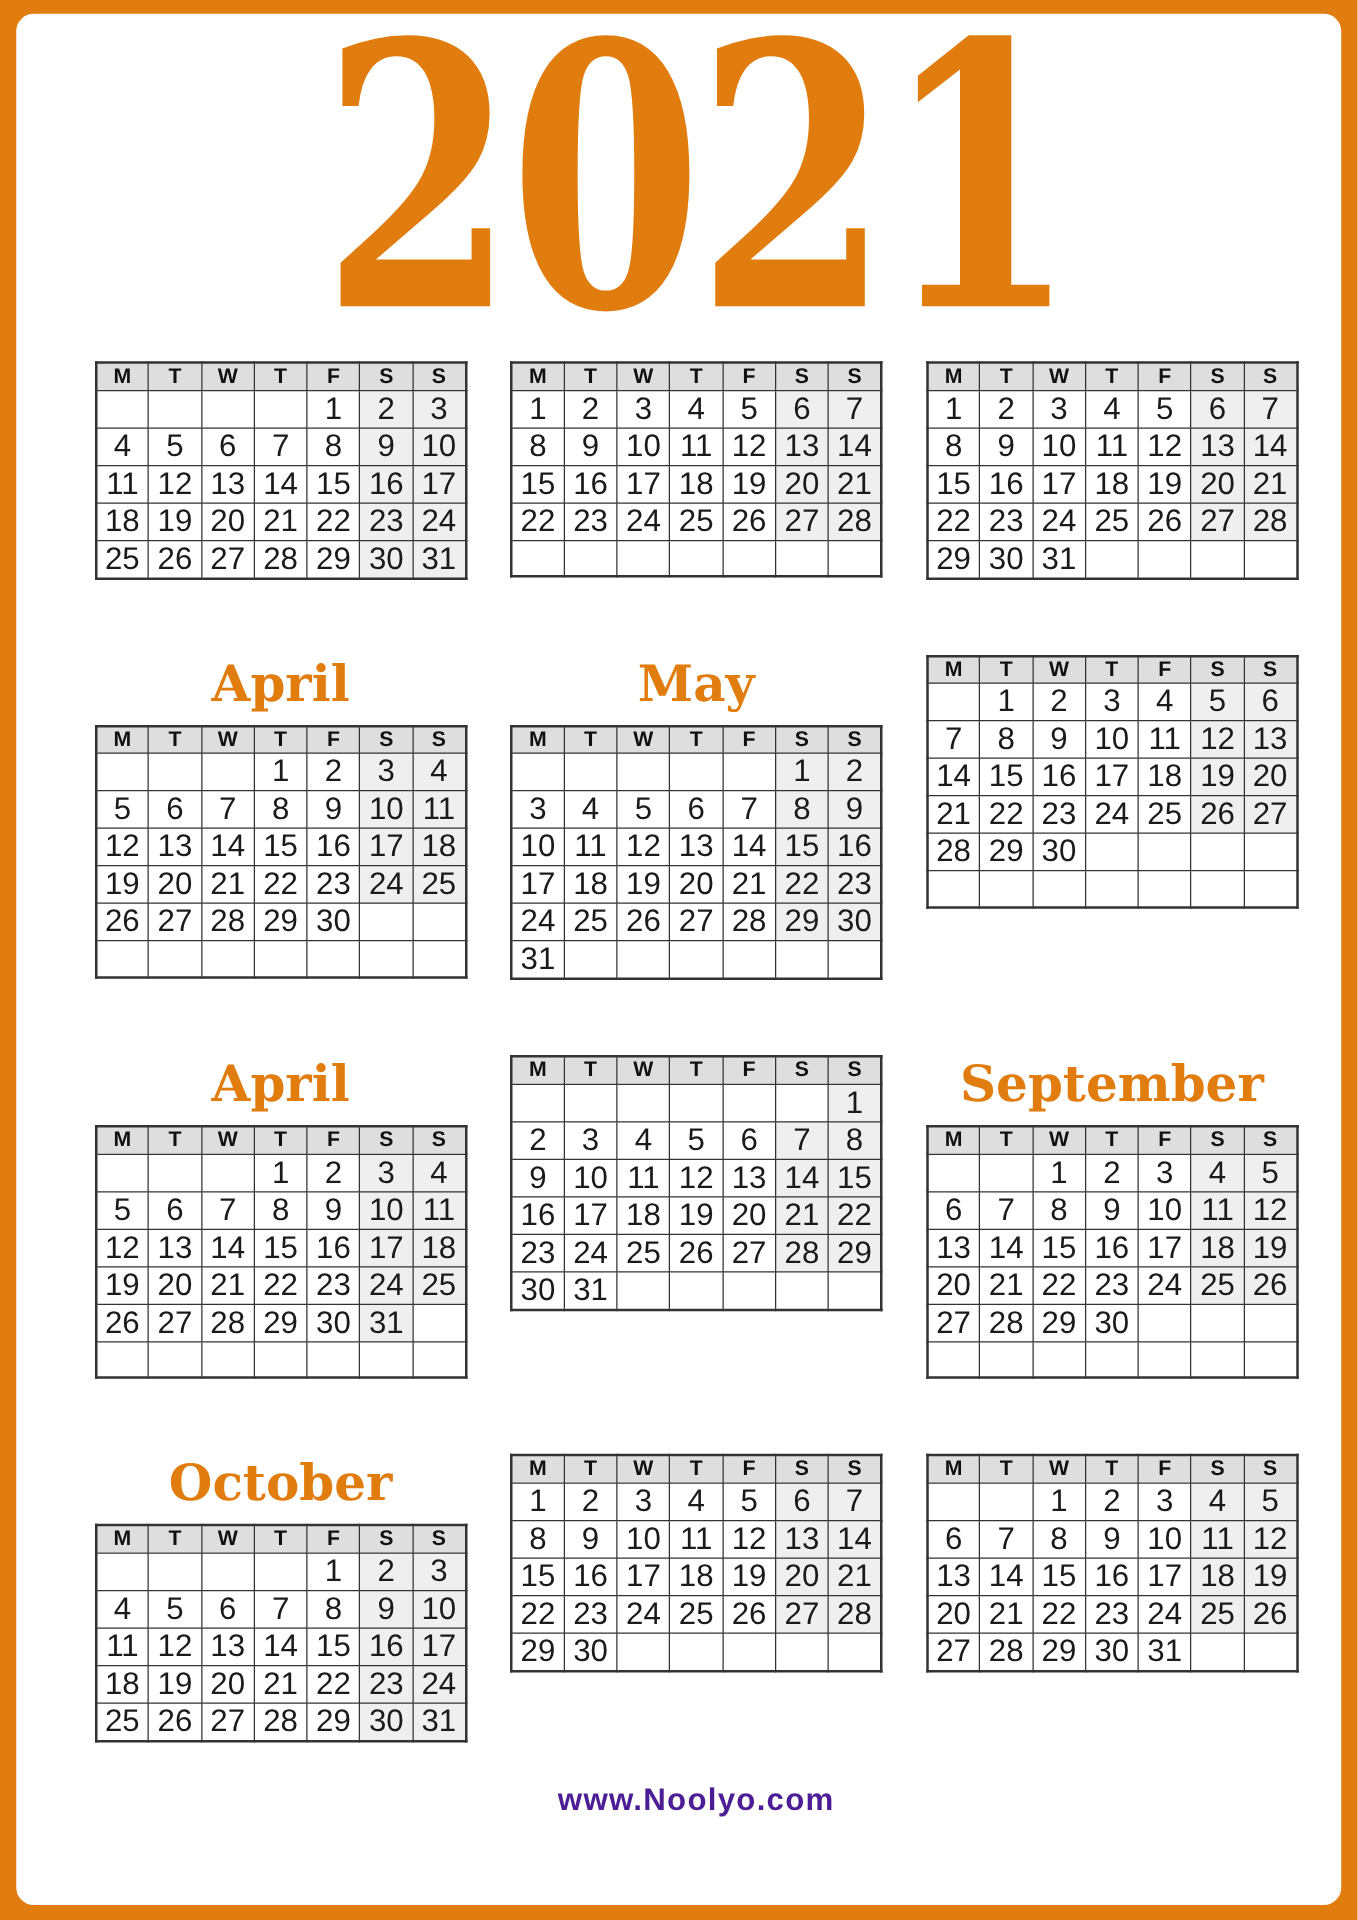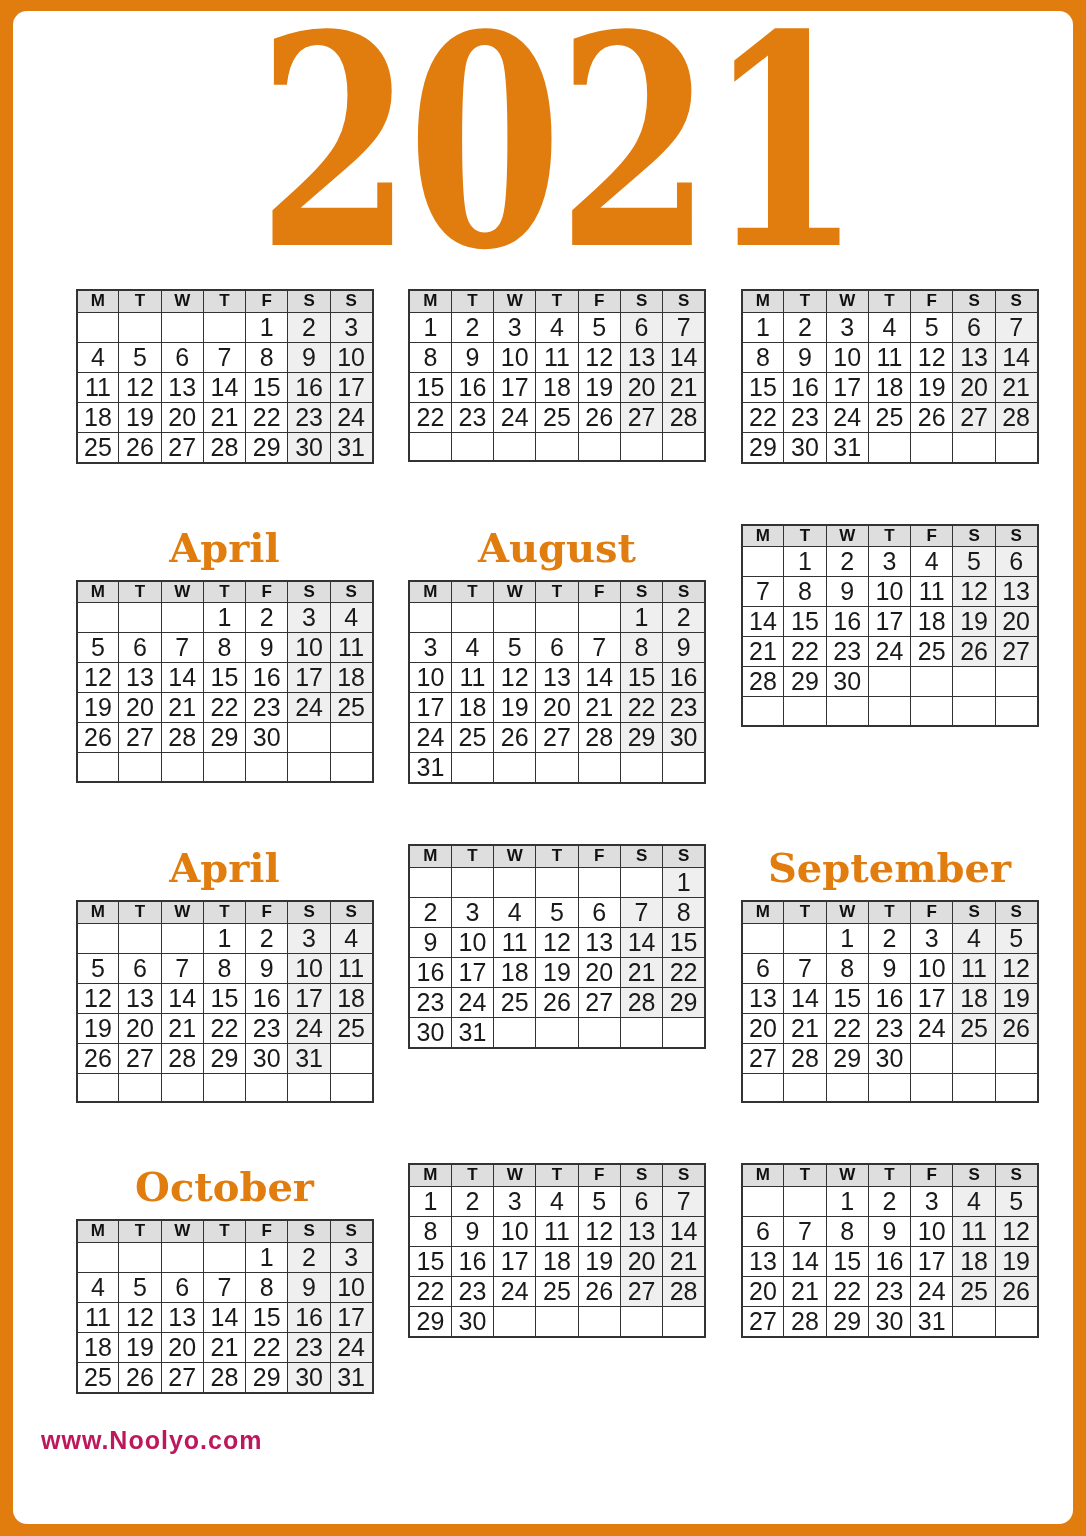--- a/index.html
+++ b/index.html
@@ -76,25 +76,25 @@
     font-family: "Liberation Sans", sans-serif;
     font-size: 25px;
     color: var(--day-text, #1A1A1A);
     text-align: center;
     padding: 0;
     background: #ffffff;
   }
   .month-table td.weekend { background: var(--weekend-bg, #EFEFEF); }
   .footer {
     margin-top: 32px;
-    text-align: left;
+    text-align: center;
     font-family: "Liberation Sans", sans-serif;
     font-weight: bold;
     font-size: 25px;
-    color: #be185d;
+    color: #4c1d95;
     letter-spacing: 1px;
   }
 </style>
 </head>
 <body style="--accent: #E17C0E; --header-bg: #DEDEDE; --weekend-bg: #EFEFEF; --line: #333333; --day-text: #1A1A1A;">
 
 <div class="content">
   <h1 class="year">
     <span class="year-inner">2021</span>
   </h1>
@@ -355,21 +355,21 @@
               <td></td>
               <td></td>
               <td></td>
               <td></td>
             </tr>
           </tbody>
     </table>
   </section>
 
   <section class="month">
-    <h2 class="month-title">August</h2>
+    <h2 class="month-title">May</h2>
     <table class="month-table">
       <thead>
         <tr class="weekday-row">
               <th>M</th>
               <th>T</th>
               <th>W</th>
               <th>T</th>
               <th>F</th>
               <th>S</th>
               <th>S</th>

